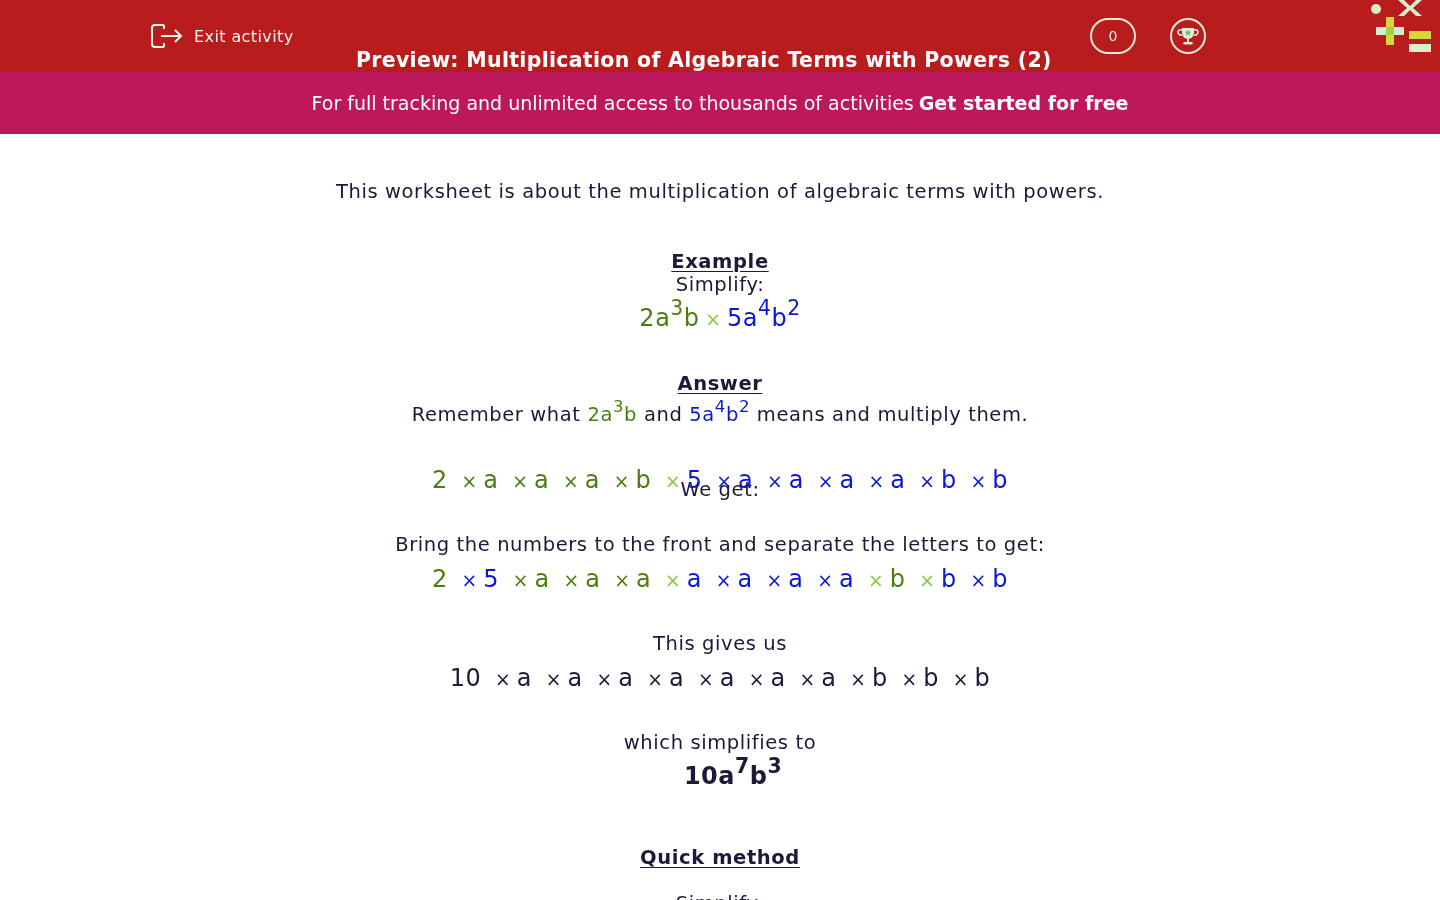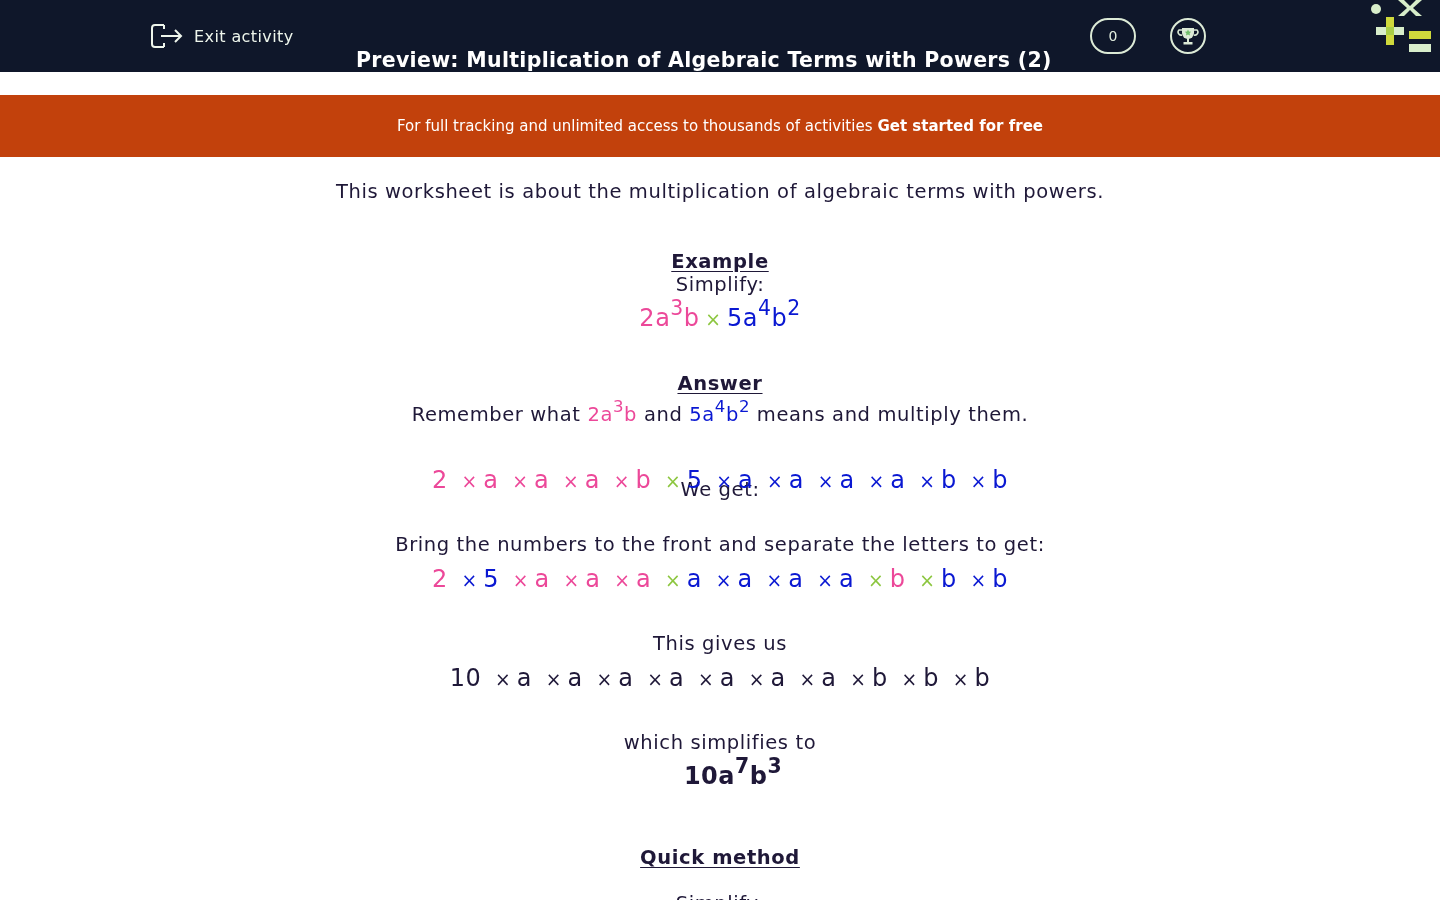--- a/index.html
+++ b/index.html
@@ -1,35 +1,35 @@
 <!DOCTYPE html>
 <html><head>
 <meta charset="utf-8">
 <style>
   * { box-sizing: border-box; margin: 0; padding: 0; }
   html, body { width: 1440px; height: 900px; overflow: hidden; background: #ffffff; }
   body { font-family: "DejaVu Sans", "Liberation Sans", sans-serif; color: #1f1838; position: relative; }
 
-  .topbar { position: absolute; left: 0; top: 0; width: 1440px; height: 72px; background: #0f172a; }
+  .topbar { position: absolute; left: 0; top: 0; width: 1440px; height: 72px; background: #b91c1c; }
   .exit { position: absolute; left: 150px; top: 20px; height: 32px; display: flex; align-items: center; gap: 10px; color: #eef6ec; cursor: pointer; }
   .exit svg { width: 34px; height: 30px; }
   .exit span { font-size: 16px; letter-spacing: 0.4px; }
   .title { position: absolute; left: 356px; top: 20px; font-size: 20.5px; color: #ffffff; font-weight: 700; letter-spacing: 0.3px; line-height: 32px; margin-top: 24px; }
   .score { position: absolute; left: 1090px; top: 18px; width: 46px; height: 36px; border: 2px solid #dcead6; border-radius: 18px; color: #e3efdf; font-size: 14px; display: flex; align-items: center; justify-content: center; }
   .trophy { position: absolute; left: 1170px; top: 18px; width: 36px; height: 36px; border: 2px solid #dcead6; border-radius: 50%; display: flex; align-items: center; justify-content: center; cursor: pointer; }
   .logo { position: absolute; left: 1366px; top: 0; width: 74px; height: 56px; }
 
-  .banner { position: absolute; left: 0; top: 72px; width: 1440px; height: 62px; background: #c2410c; color: #ffffff; display: flex; align-items: center; justify-content: center; font-size: 15px; gap: 5px; margin-top: 23px; }
+  .banner { position: absolute; left: 0; top: 72px; width: 1440px; height: 62px; background: #be185d; color: #ffffff; display: flex; align-items: center; justify-content: center; font-size: 19px; gap: 5px; }
   .banner b { font-weight: 700; cursor: pointer; }
 
   .content { position: absolute; left: 0; top: 134px; width: 1440px; text-align: center; color: #1f1838; }
   .line { position: absolute; left: 0; width: 1440px; text-align: center; font-size: 19.5px; letter-spacing: 0.6px; white-space: nowrap; }
   .heading { font-weight: 700; text-decoration: underline; text-underline-offset: 3px; }
   .math { font-size: 24px; letter-spacing: 0.5px; }
-  .red { color: #ec4899; }
+  .red { color: #4d7c0f; }
   .blue { color: #0a18d2; }
   .green { color: #8cc63f; }
   .dark { color: #1f1838; }
   .x { font-size: 0.78em; margin: 0 0.3em; }
   sup { font-size: 0.85em; vertical-align: 0.55em; line-height: 0; }
   .bold { font-weight: 700; }
 </style>
 </head>
 <body>
 

